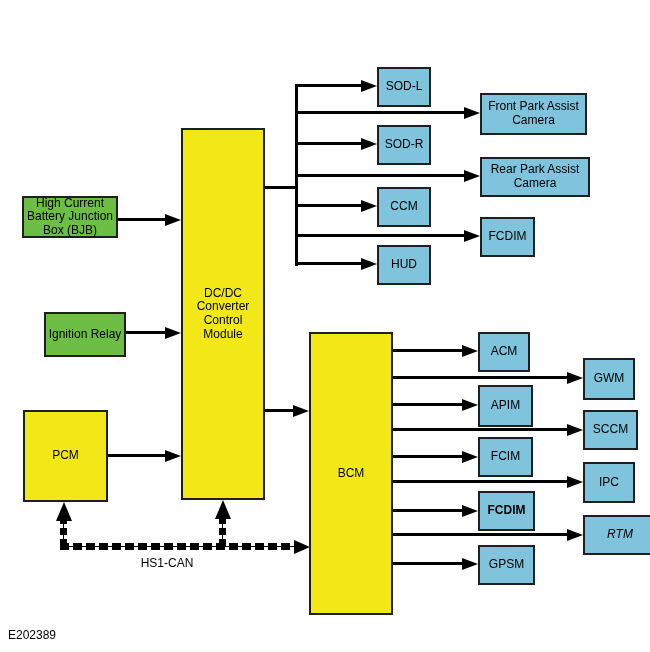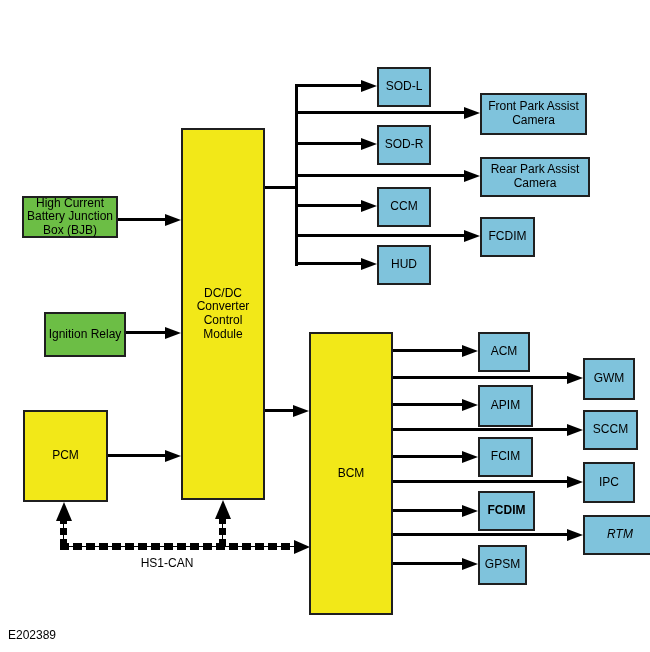--- a/index.html
+++ b/index.html
@@ -169,21 +169,21 @@
   </div>
   <div class="box blue" style="left:478px;top:385px;width:55px;height:42px;">
     <span>APIM</span>
   </div>
   <div class="box blue" style="left:478px;top:437px;width:55px;height:40px;">
     <span>FCIM</span>
   </div>
   <div class="box blue" style="left:478px;top:491px;width:57px;height:40px;font-weight:bold;">
     <span>FCDIM</span>
   </div>
-  <div class="box blue" style="left:478px;top:545px;width:49px;height:40px;">
+  <div class="box blue" style="left:478px;top:545px;width:57px;height:40px;">
     <span>GPSM</span>
   </div>
 
   <div class="box blue" style="left:583px;top:358px;width:52px;height:42px;">
     <span>GWM</span>
   </div>
   <div class="box blue" style="left:583px;top:410px;width:55px;height:40px;">
     <span>SCCM</span>
   </div>
   <div class="box blue" style="left:583px;top:462px;width:52px;height:41px;">

